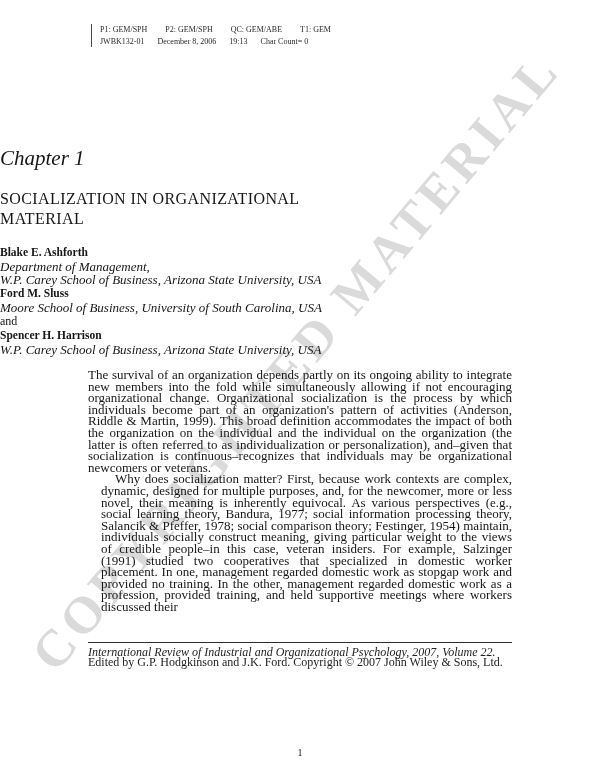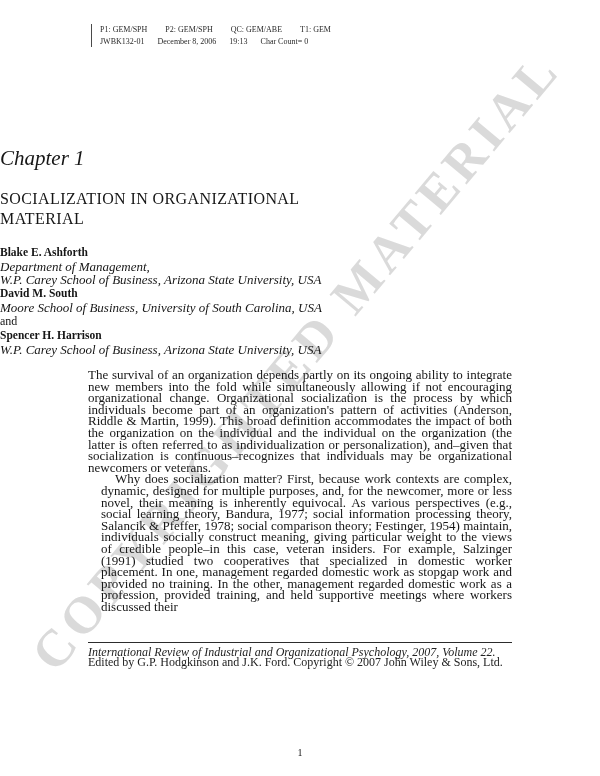--- a/index.html
+++ b/index.html
@@ -144,21 +144,21 @@
       <div>MATERIAL</div>
     </div>
 
     <div>
       <div class="author-name">Blake E. Ashforth</div>
       <div class="author-affiliation">Department of Management,</div>
       <div class="author-affiliation">W.P. Carey School of Business, Arizona State University, USA</div>
     </div>
 
     <div>
-      <div class="author-name">David M. South</div>
+      <div class="author-name">Ford M. Sluss</div>
       <div class="author-affiliation">Moore School of Business, University of South Carolina, USA</div>
     </div>
 
     <div class="and-label">and</div>
 
     <div>
       <div class="author-name">Spencer H. Harrison</div>
       <div class="author-affiliation">W.P. Carey School of Business, Arizona State University, USA</div>
     </div>
   </div>

